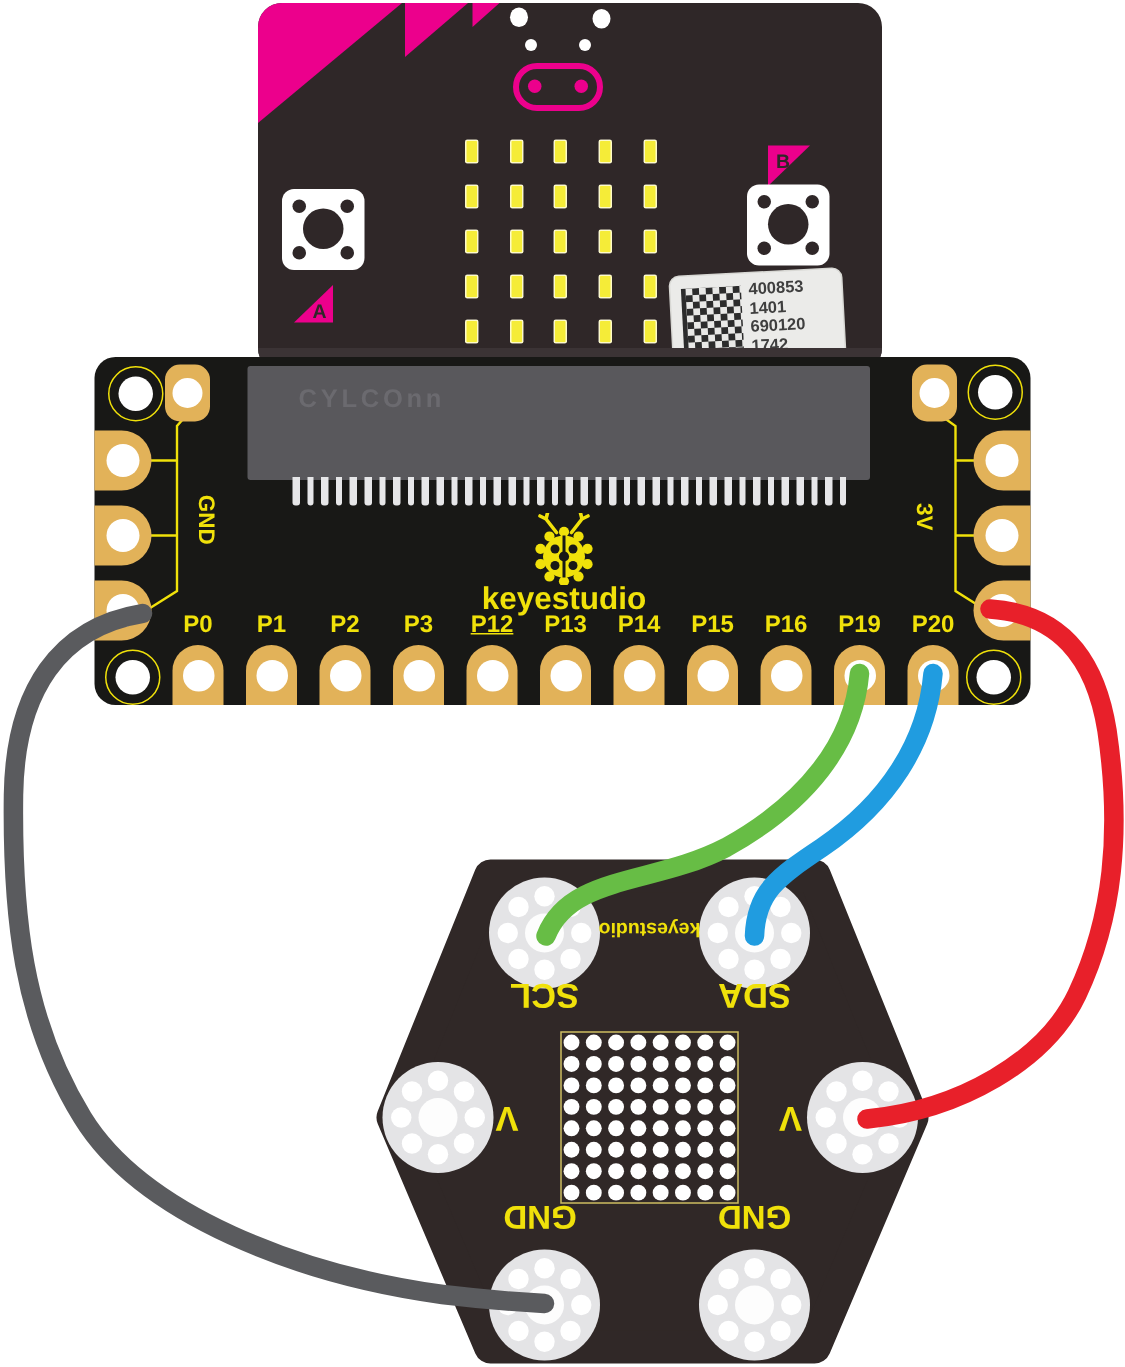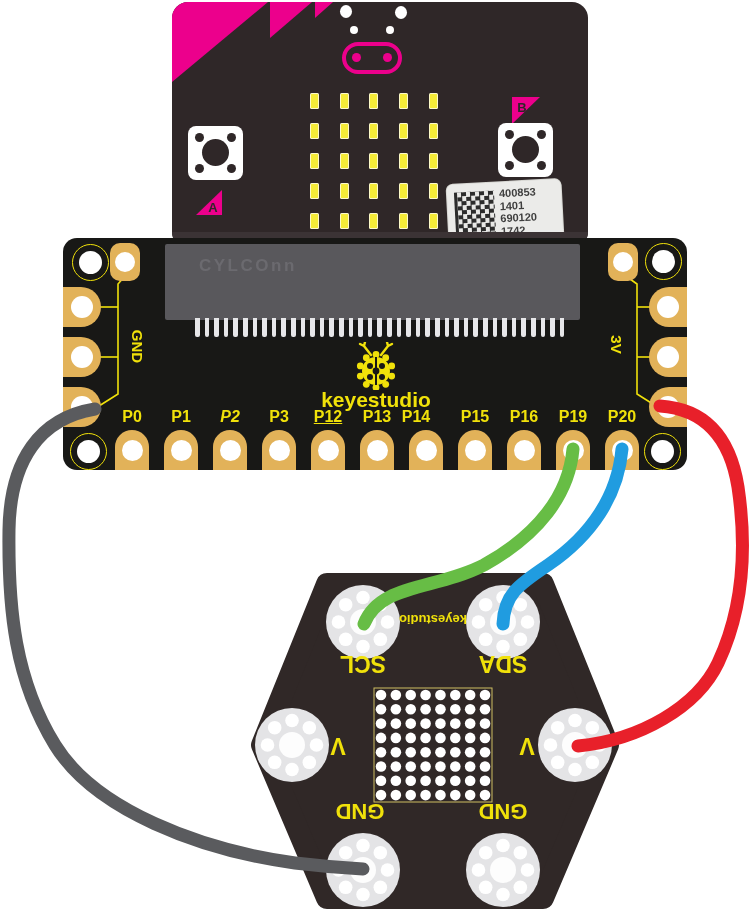--- a/index.html
+++ b/index.html
@@ -361,25 +361,25 @@
         <circle cx="27" cy="24" r="3" fill="#181816"></circle>
       <circle cx="15" cy="35" r="3" fill="#181816"></circle>
         <circle cx="27" cy="35" r="3" fill="#181816"></circle>
       <circle cx="21" cy="29" r="3.4" fill="#181816"></circle>
     </svg>
     <div id="logo-text">keyestudio</div>
 
     <div id="pin-labels">
         <div class="pin-label" style="left: 45px;">P0</div>
         <div class="pin-label" style="left: 94px;">P1</div>
-        <div class="pin-label" style="left: 143px; font-style: italic;">P2</div>
+        <div class="pin-label" style="left: 143px;">P2</div>
         <div class="pin-label" style="left: 192px;">P3</div>
         <div class="pin-label" style="left: 241px; text-decoration: underline;">P12</div>
         <div class="pin-label" style="left: 290px;">P13</div>
-        <div class="pin-label" style="left: 329px;">P14</div>
+        <div class="pin-label" style="left: 339px;">P14</div>
         <div class="pin-label" style="left: 388px;">P15</div>
         <div class="pin-label" style="left: 437px;">P16</div>
         <div class="pin-label" style="left: 486px;">P19</div>
         <div class="pin-label" style="left: 535px;">P20</div>
       </div>
     <div id="pin-pads">
         <div class="pin-pad" style="left: 52px;">
           <div class="pin-hole"></div>
         </div>
         <div class="pin-pad" style="left: 101px;">

